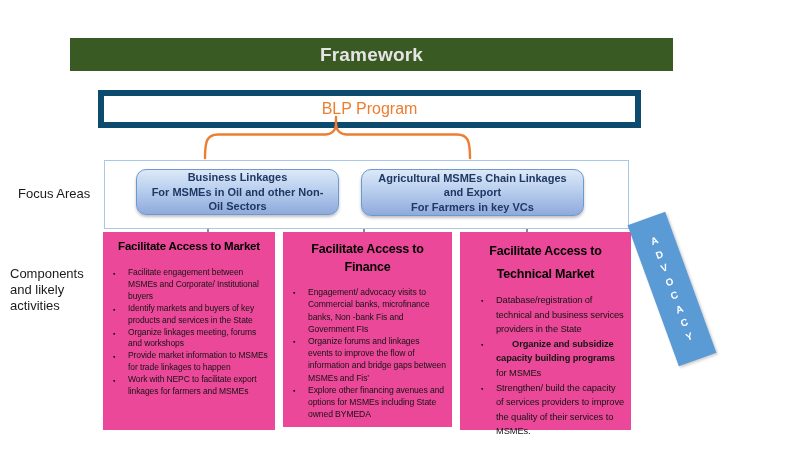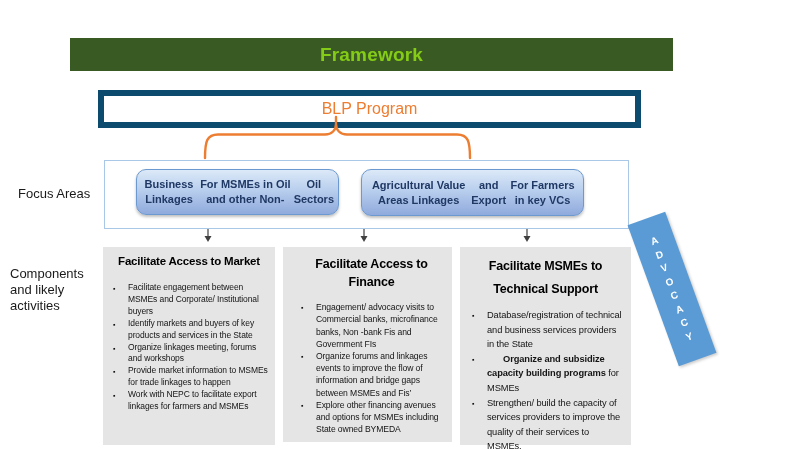--- a/index.html
+++ b/index.html
@@ -3,72 +3,72 @@
 <meta charset="utf-8">
 <style>
   html,body{margin:0;padding:0;background:#fff;}
   .slide{
     position:relative;width:800px;height:450px;background:#ffffff;
     font-family:"Liberation Sans",sans-serif;overflow:hidden;
   }
   
   .banner{
     position:absolute;left:70px;top:38px;width:603px;height:33px;
-    background:#3A5A23;color:#84cc16;display:flex;align-items:center;justify-content:center;
+    background:#3A5A23;color:#e5e5e5;display:flex;align-items:center;justify-content:center;
     font-size:19px;font-weight:bold;letter-spacing:.2px;
   }
   
   .program-box{
     position:absolute;left:98px;top:90px;width:531px;height:26px;
     border:6px solid #0c4a6e;background:#ffffff;
     display:flex;align-items:center;justify-content:center;
     color:#ED7D31;font-size:16px;
   }
   
   .focus-outer{
     position:absolute;left:104px;top:160px;width:523px;height:67px;
     border:1px solid #A9C7E7;background:#ffffff;
   }
   .focus-item{
     position:absolute;border-radius:10px;
     border:1px solid #6C9AD0;
     background:linear-gradient(180deg,#dcE9f8 0%,#b9cfee 45%,#8FAADC 100%);
     box-shadow:0 2px 3px rgba(0,0,0,0.25);
     color:#1F3864;font-weight:bold;font-size:11px;line-height:1.33;
-    display:flex;flex-direction:row;align-items:center;justify-content:center;
+    display:flex;flex-direction:column;align-items:center;justify-content:center;
     text-align:center;padding:2px 4px;box-sizing:border-box;
   }
   .focus-item.left{left:31px;top:8px;width:203px;height:46px;}
   .focus-item.right{left:256px;top:8px;width:223px;height:47px;}
   
   .side-label{position:absolute;color:#1a1a1a;font-size:13px;line-height:1.22;}
   .side-label.focus{left:18px;top:186px;width:90px;}
   .side-label.components{left:10px;top:266px;width:96px;}
   
   .comp-box{
-    position:absolute;top:247px;background:#e5e5e5;box-sizing:border-box;
+    position:absolute;top:232px;background:#ec4899;box-sizing:border-box;
     color:#141414;
   }
   .comp-box.c1{left:103px;width:172px;height:198px;}
-  .comp-box.c2{left:283px;width:169px;height:195px;padding-left:8px;}
+  .comp-box.c2{left:283px;width:169px;height:195px;}
   .comp-box.c3{left:460px;width:171px;height:198px;}
   .comp-title{
     font-weight:bold;color:#000;text-align:center;letter-spacing:-.2px;
     margin:8px 4px 12px 4px;
   }
   .c1 .comp-title{font-size:11.5px;margin-bottom:15px;}
   .c2 .comp-title{font-size:12.5px;line-height:1.45;margin-bottom:10px;}
   .c3 .comp-title{font-size:12.5px;line-height:1.8;margin-bottom:8px;}
   ul.bullets{list-style:none;margin:0;padding:0 6px 0 10px;}
   ul.bullets li{display:flex;align-items:flex-start;}
   ul.bullets .marker{flex:0 0 15px;font-size:7px;line-height:inherit;padding-top:1px;}
   ul.bullets .btext{flex:1;}
   .c1 .bullets{font-size:8.5px;line-height:11.9px;letter-spacing:-.1px;}
   .c2 .bullets{font-size:8.6px;line-height:12.2px;letter-spacing:-.1px;}
-  .c3 .bullets{font-size:9.3px;line-height:14.6px;letter-spacing:-.1px;padding-left:12px;}
+  .c3 .bullets{font-size:9.3px;line-height:14.6px;letter-spacing:-.1px;padding-left:21px;}
   
   .ribbon{
     position:absolute;left:652px;top:214px;width:40px;height:150px;
     background:#5B9BD5;transform:rotate(-20deg);
     display:flex;flex-direction:column;align-items:center;justify-content:center;
     color:#ffffff;font-weight:bold;font-size:10px;line-height:1;gap:4.5px;
     box-shadow:1px 2px 3px rgba(0,0,0,0.2);
   }
   
   .overlay{position:absolute;left:0;top:0;pointer-events:none;}
@@ -104,21 +104,21 @@
 
   <div class="side-label focus">Focus Areas</div>
 
   <div class="focus-outer">
     <div class="focus-item left">
         <div>Business Linkages</div>
         <div>For MSMEs in Oil and other Non-</div>
         <div>Oil Sectors</div>
       </div>
     <div class="focus-item right">
-        <div>Agricultural Value Areas Linkages</div>
+        <div>Agricultural MSMEs Chain Linkages</div>
         <div>and Export</div>
         <div>For Farmers in key VCs</div>
       </div>
   </div>
 
   <div class="side-label components">Components and likely activities</div>
 
   <div class="comp-box c1">
     <div class="comp-title">Facilitate Access to Market</div>
     <ul class="bullets">
@@ -157,21 +157,21 @@
           <span class="btext"><span>Organize forums and linkages events to improve the flow of information and bridge gaps between MSMEs and Fis’</span></span>
         </li>
         <li>
           <span class="marker">▪</span>
           <span class="btext"><span>Explore other financing avenues and options for MSMEs including State owned BYMEDA</span></span>
         </li>
       </ul>
   </div>
 
   <div class="comp-box c3">
-    <div class="comp-title">Facilitate MSMEs to Technical Support</div>
+    <div class="comp-title">Facilitate Access to Technical Market</div>
     <ul class="bullets">
         <li>
           <span class="marker">▪</span>
           <span class="btext"><span>Database/registration of technical and business services providers in the State</span></span>
         </li>
         <li>
           <span class="marker">▪</span>
           <span class="btext"><span style="font-weight: bold; margin-left: 16px;">Organize and subsidize capacity building programs</span><span> for MSMEs</span></span>
         </li>
         <li>

